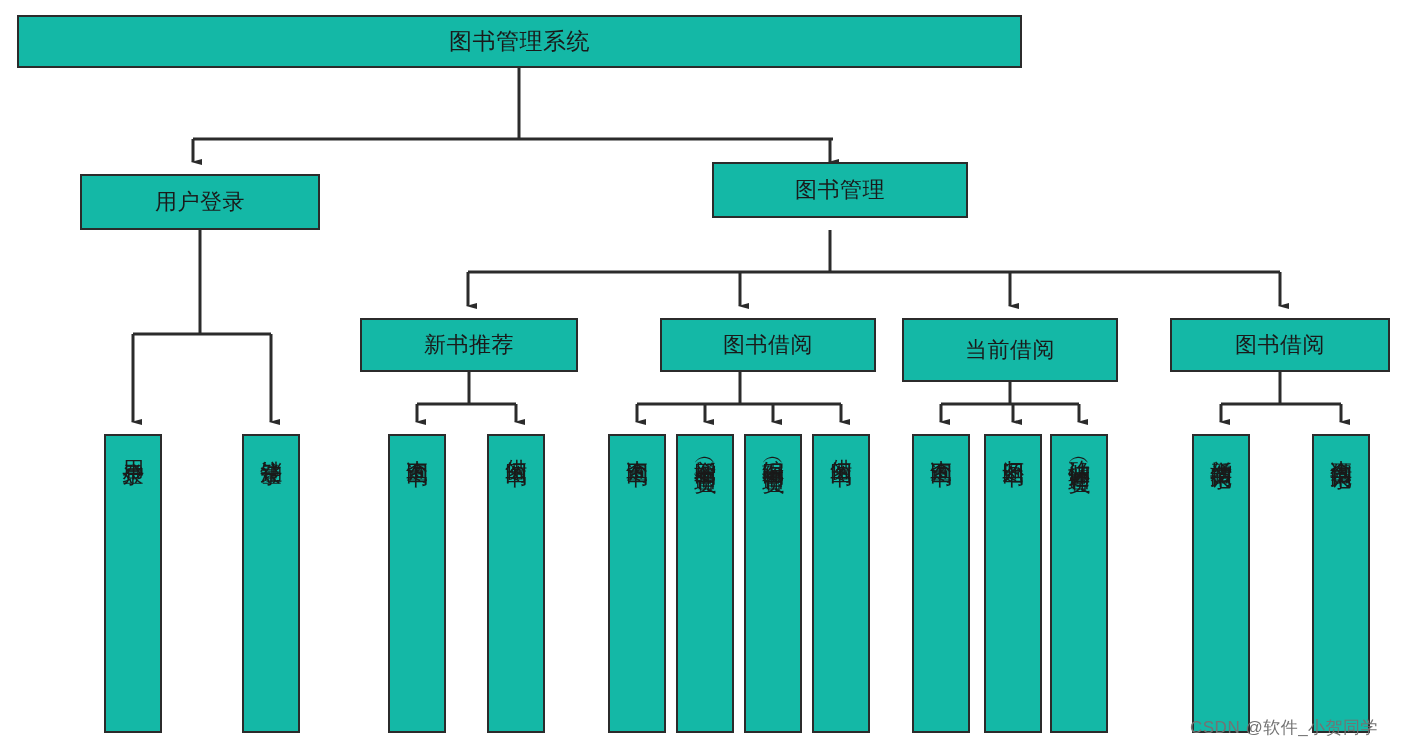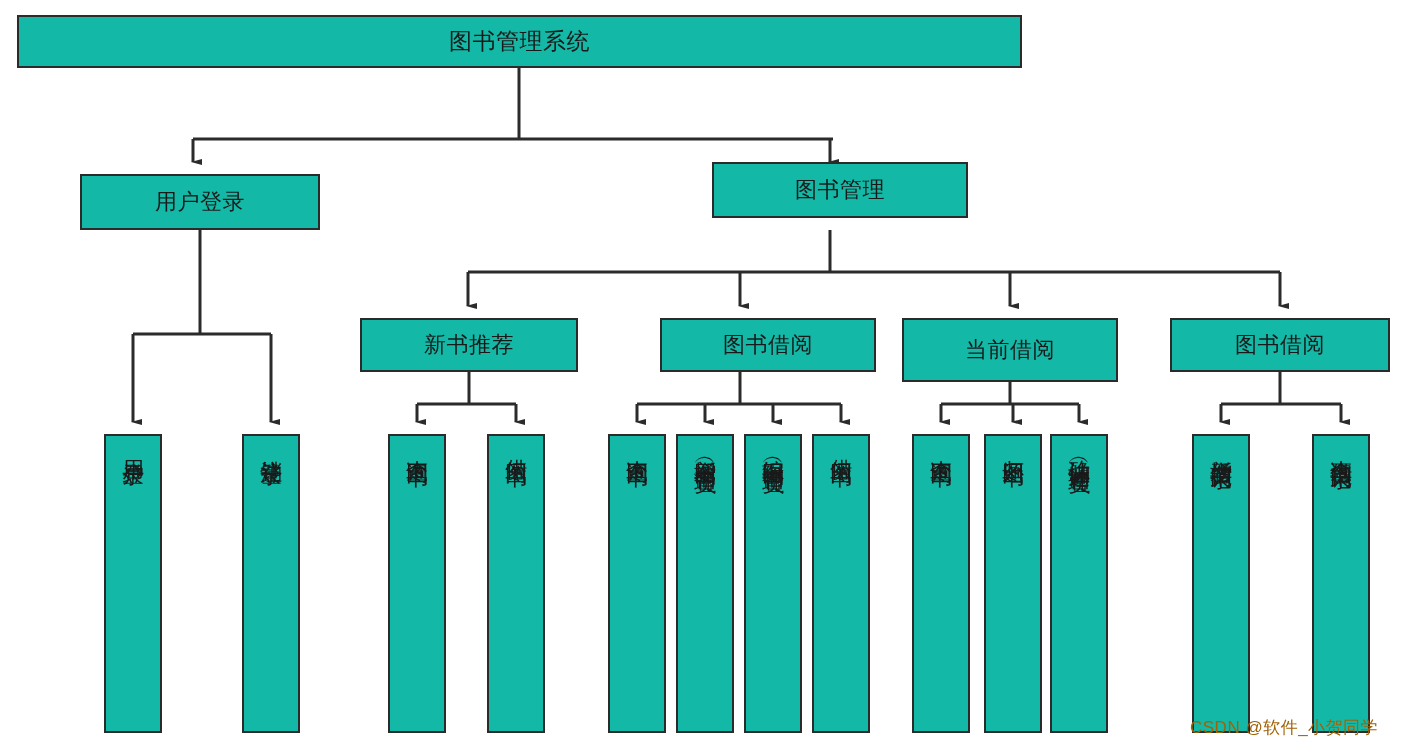--- a/index.html
+++ b/index.html
@@ -55,21 +55,21 @@
     text-orientation: upright;
     font-size: 22px;
     line-height: 1.30;
     letter-spacing: 2px;
     white-space: nowrap;
     display: block;
   }
   .watermark {
     position: absolute;
     font-size: 17px;
-    color: #a16207;
+    color: #737373;
     white-space: nowrap;
     letter-spacing: 0.5px;
     user-select: none;
   }
 </style>
 </head>
 <body>
 
 <div id="canvas">
 

